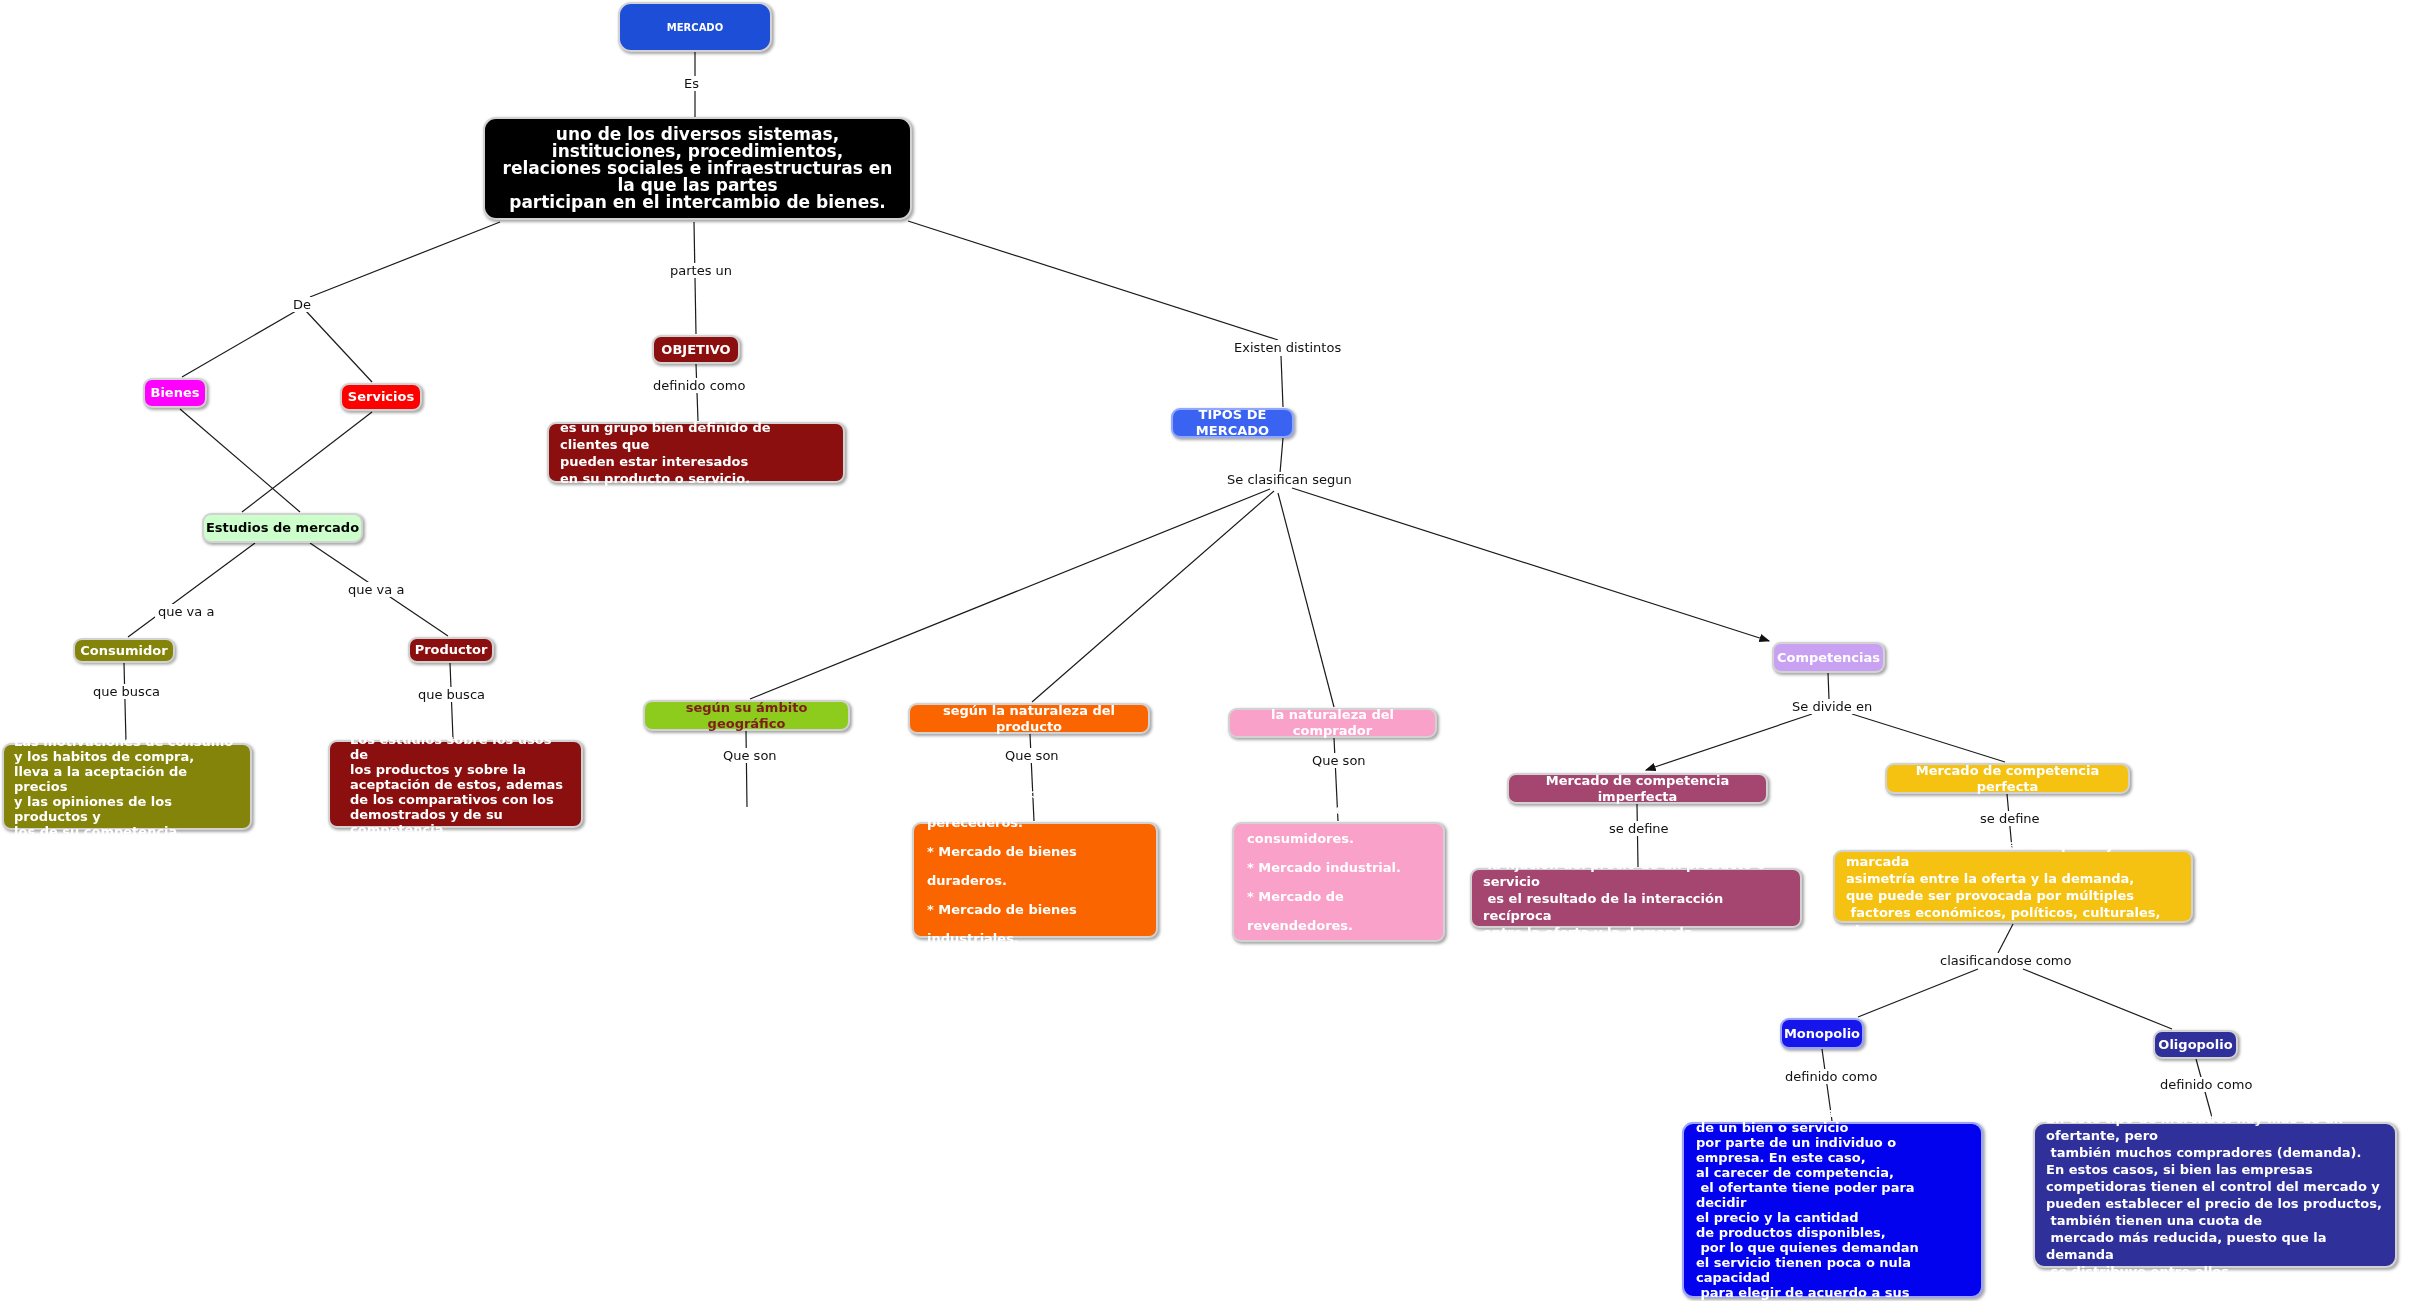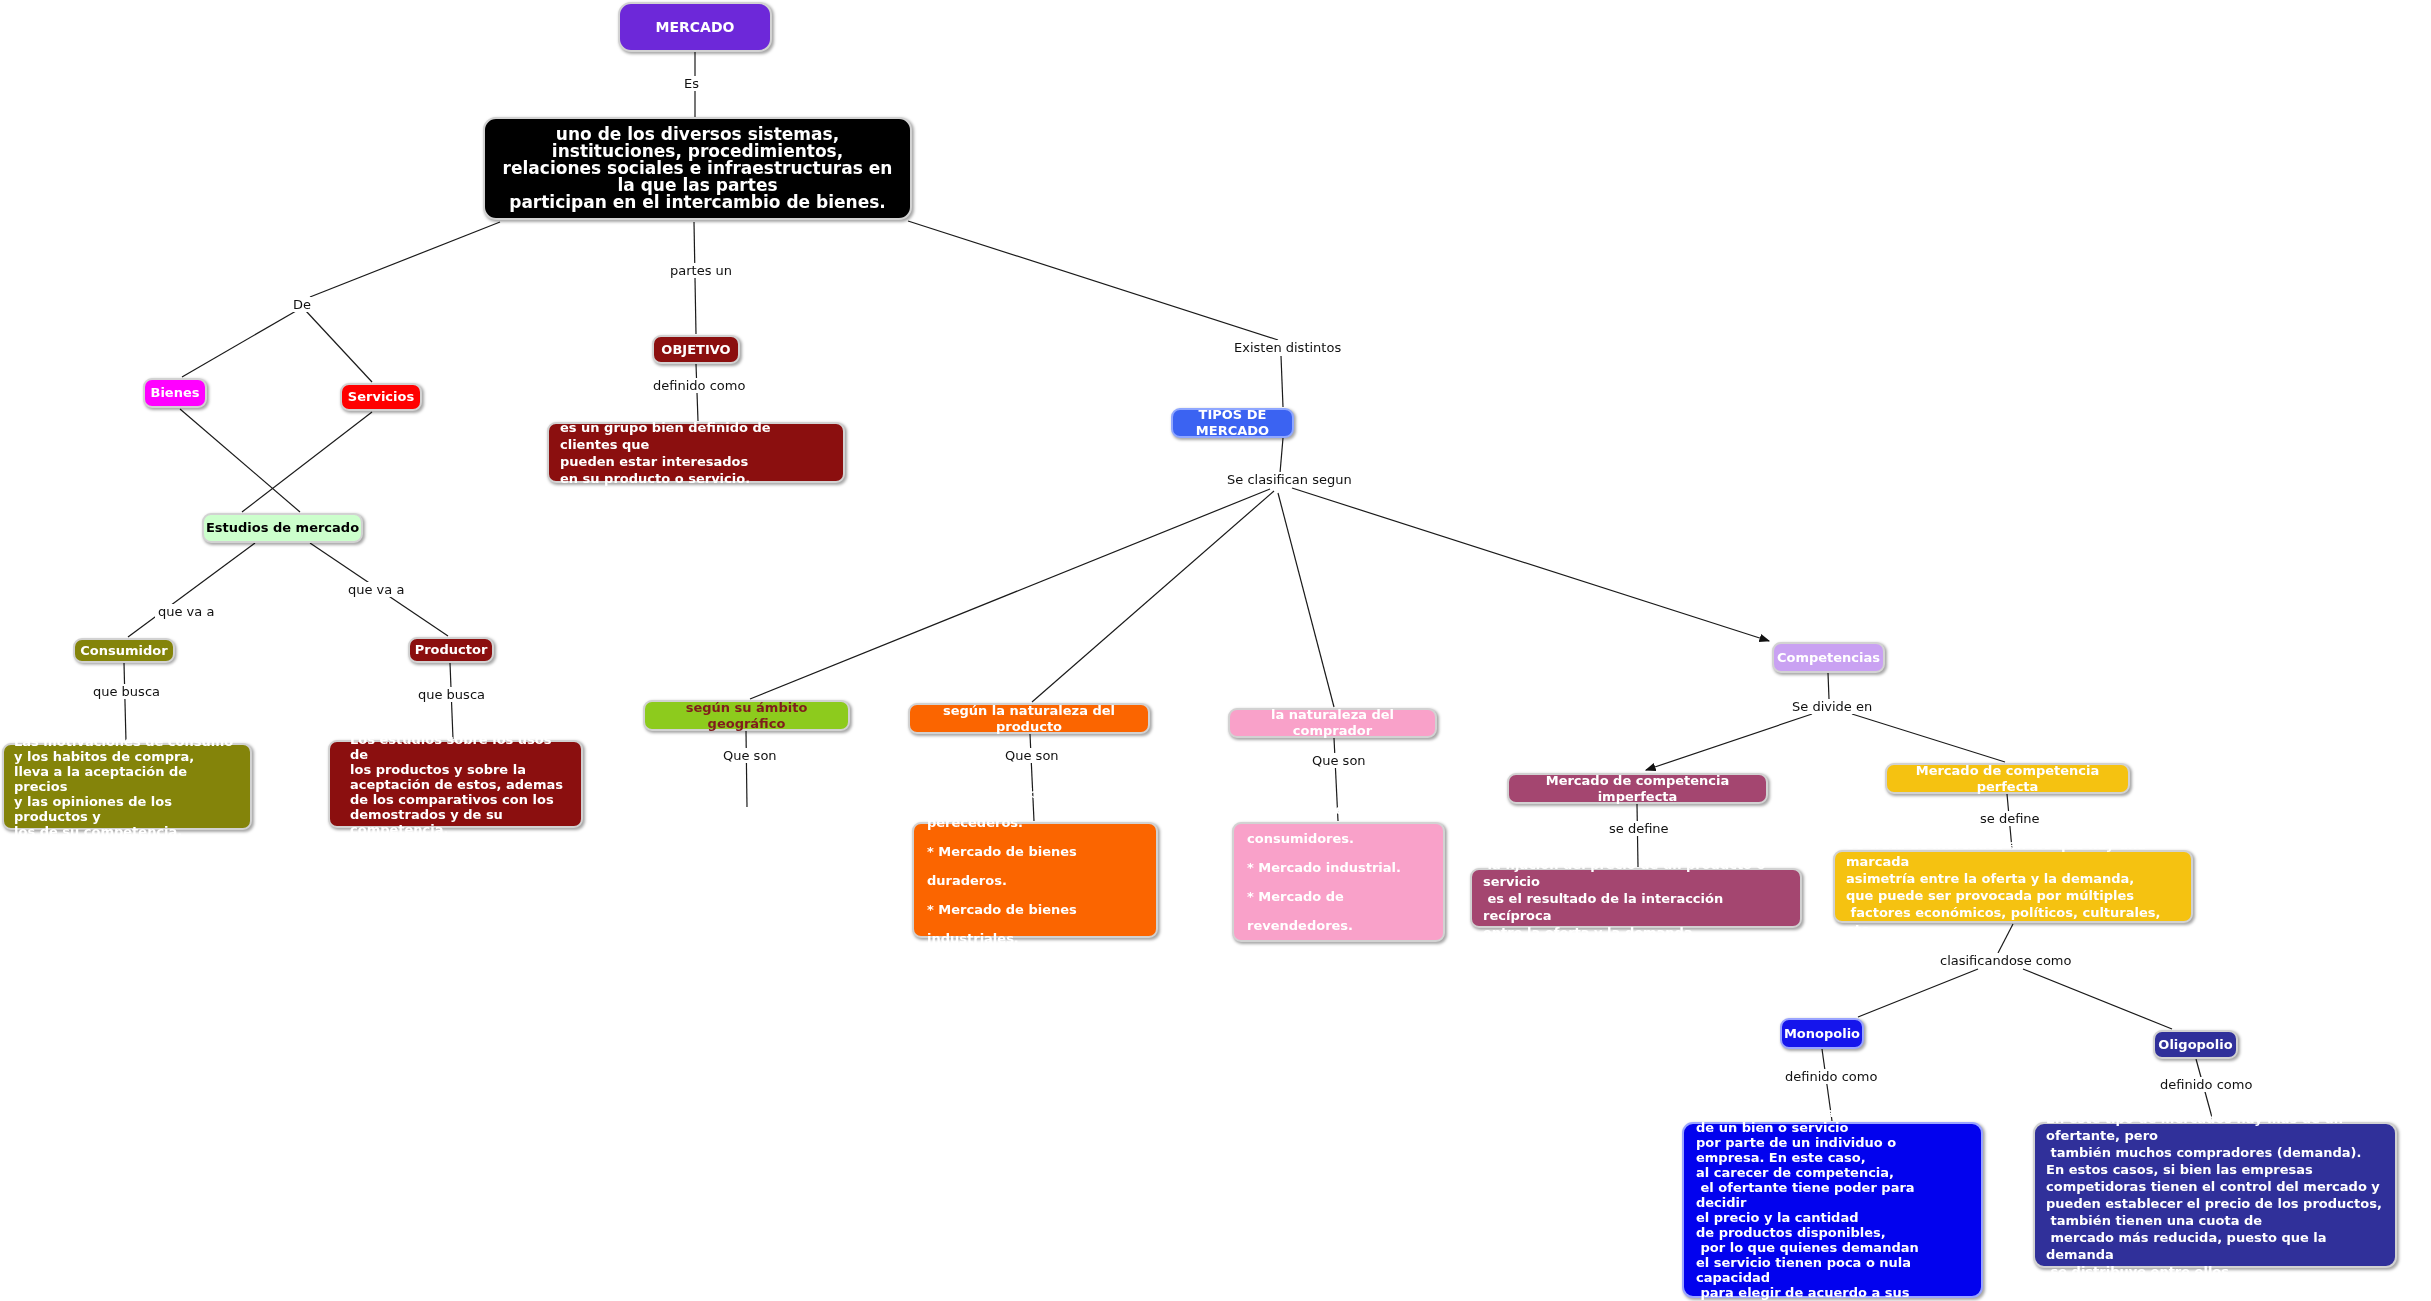--- a/index.html
+++ b/index.html
@@ -59,21 +59,21 @@
       <line x1="1637" y1="804" x2="1638" y2="867"></line>
       <line x1="2007" y1="794" x2="2012" y2="849"></line>
       <line x1="2013" y1="924" x2="1998" y2="953"></line>
       <line x1="1978" y1="969" x2="1858" y2="1017"></line>
       <line x1="2023" y1="969" x2="2172" y2="1029"></line>
       <line x1="1822" y1="1049" x2="1832" y2="1121"></line>
       <line x1="2196" y1="1059" x2="2213" y2="1121"></line>
     </g>
   </svg>
 
-  <div class="node big" style="left: 618px; top: 2px; width: 154px; height: 50px; font-size: 14px; background: #6d28d9; color: rgb(255, 255, 255);">MERCADO</div>
+  <div class="node big" style="left: 618px; top: 2px; width: 154px; height: 50px; font-size: 10px; background: #1d4ed8; color: rgb(255, 255, 255);">MERCADO</div>
 
   <div class="node big" style="left: 483px; top: 117px; width: 429px; height: 103px; background: rgb(0, 0, 0); color: rgb(255, 255, 255);">uno de los diversos sistemas, instituciones, procedimientos,
 relaciones sociales e infraestructuras en la que las partes
 participan en el intercambio de bienes.</div>
 
   <div class="node" style="left: 652px; top: 335px; width: 88px; height: 29px; background: rgb(139, 15, 15); color: rgb(255, 255, 255);">OBJETIVO</div>
 
   <div class="node left lh17" style="left: 547px; top: 422px; width: 298px; height: 61px; background: rgb(139, 15, 15); color: rgb(255, 255, 255);">es un grupo bien definido de clientes que
 pueden estar interesados
 en su producto o servicio.</div>

